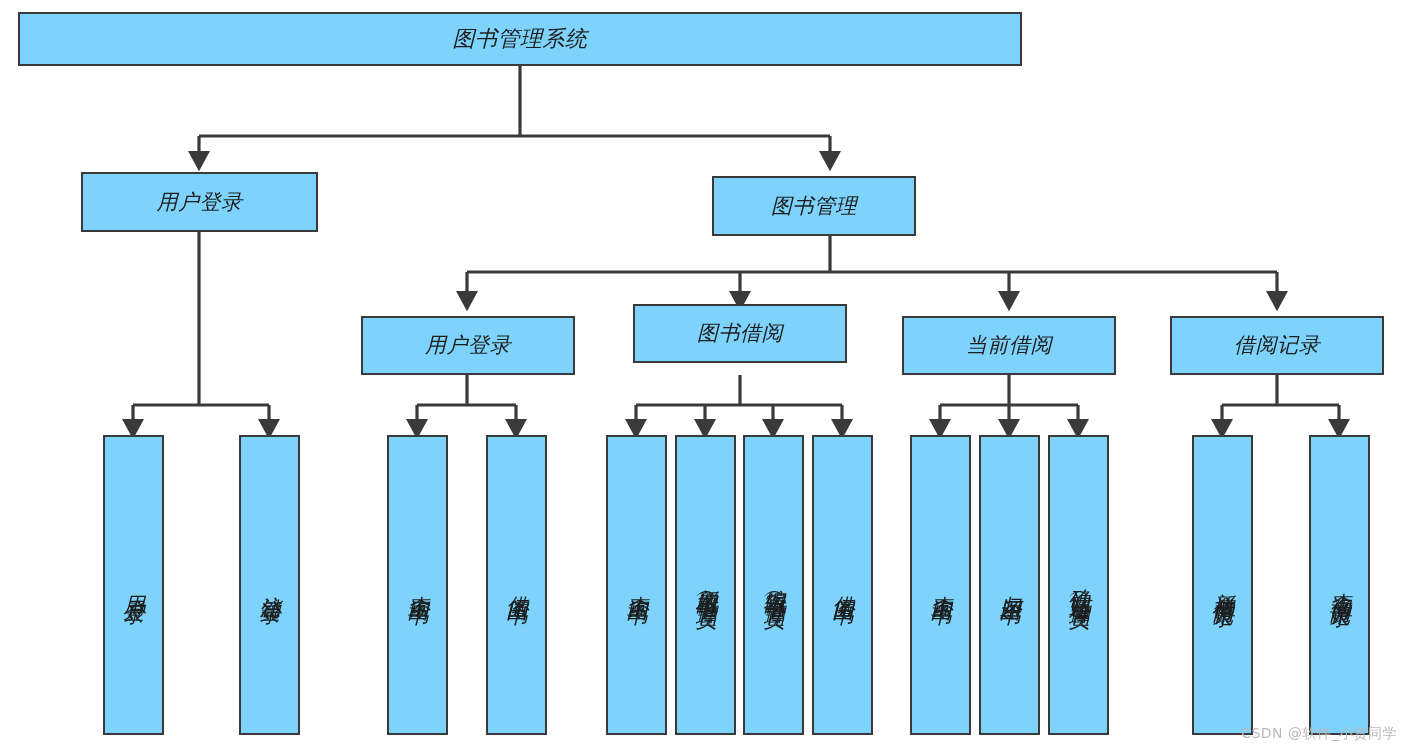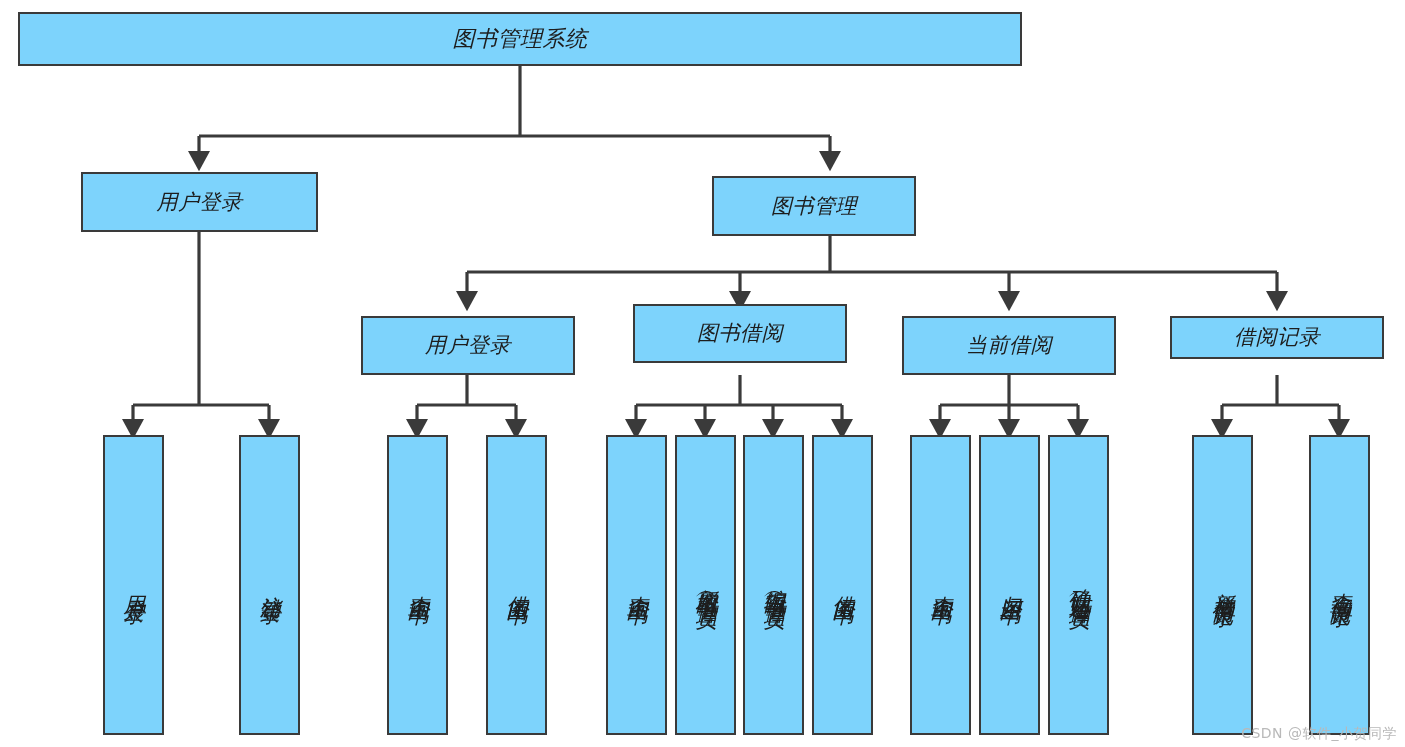--- a/index.html
+++ b/index.html
@@ -141,21 +141,21 @@
   </div>
 
   <div class="node horiz" style="left:633px; top:304px; width:214px; height:59px;">
     <span class="label">图书借阅</span>
   </div>
 
   <div class="node horiz" style="left:902px; top:316px; width:214px; height:59px;">
     <span class="label">当前借阅</span>
   </div>
 
-  <div class="node horiz" style="left:1170px; top:316px; width:214px; height:43px;">
+  <div class="node horiz" style="left:1170px; top:316px; width:214px; height:59px;">
     <span class="label">借阅记录</span>
   </div>
 
   <div class="node vert" style="left:103px; top:435px; width:61px; height:300px;">
     <span class="label">用户登录</span>
   </div>
 
   <div class="node vert" style="left:239px; top:435px; width:61px; height:300px;">
     <span class="label">注销登录</span>
   </div>

